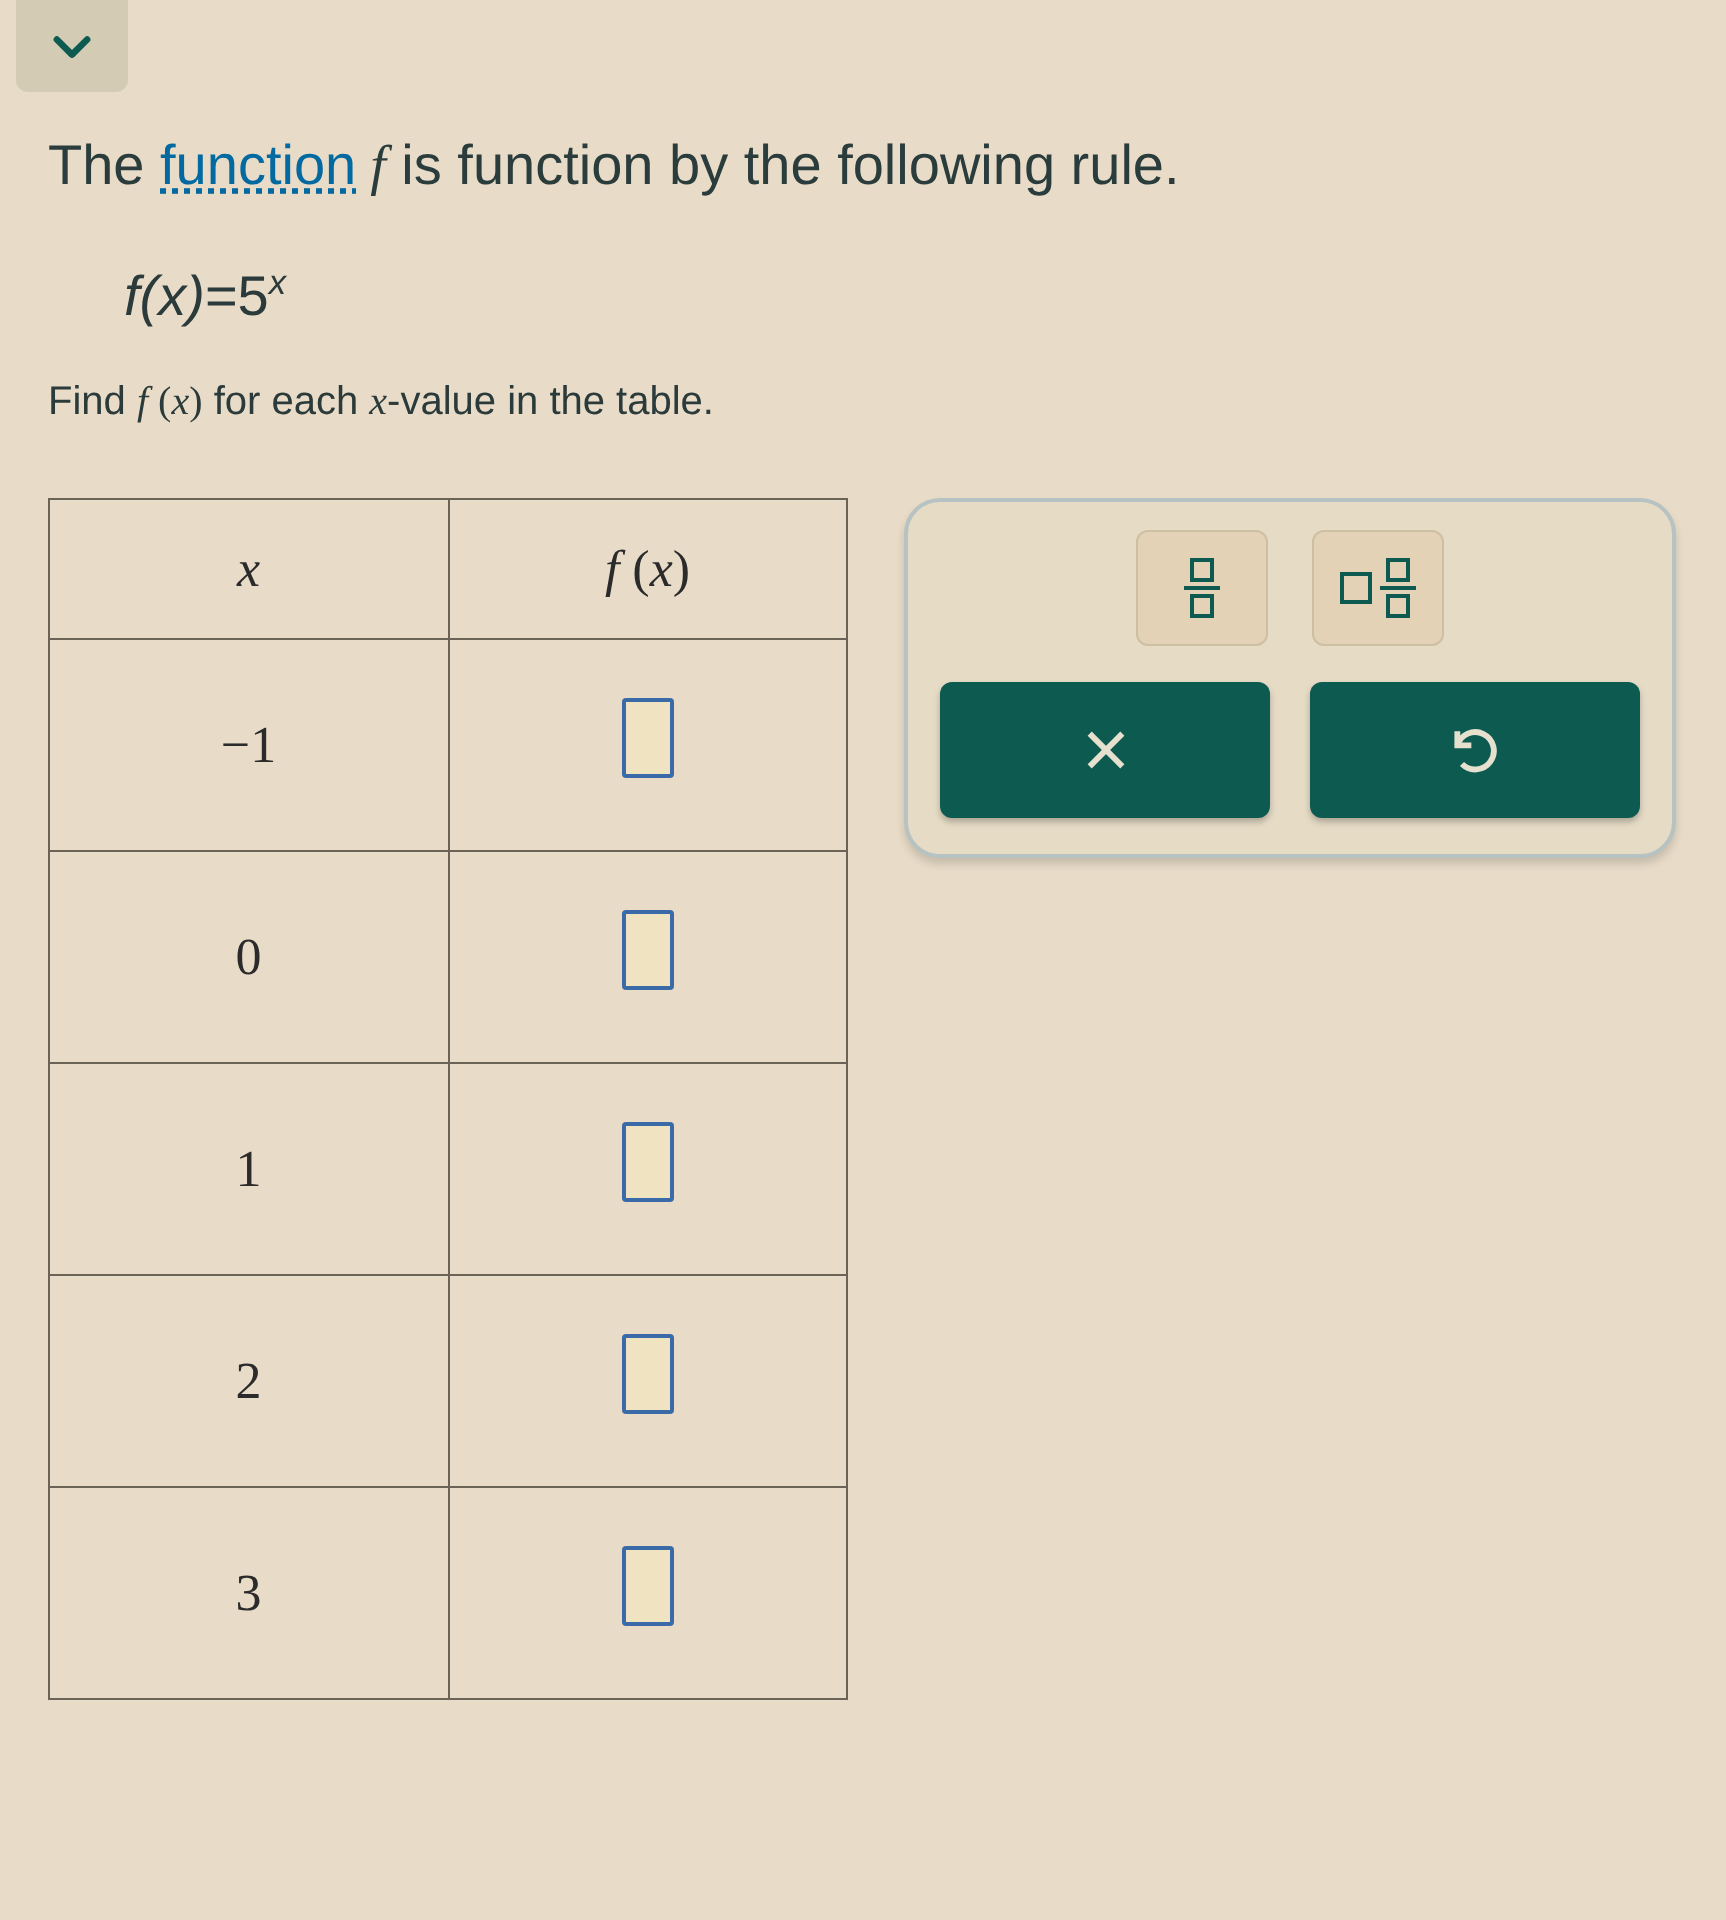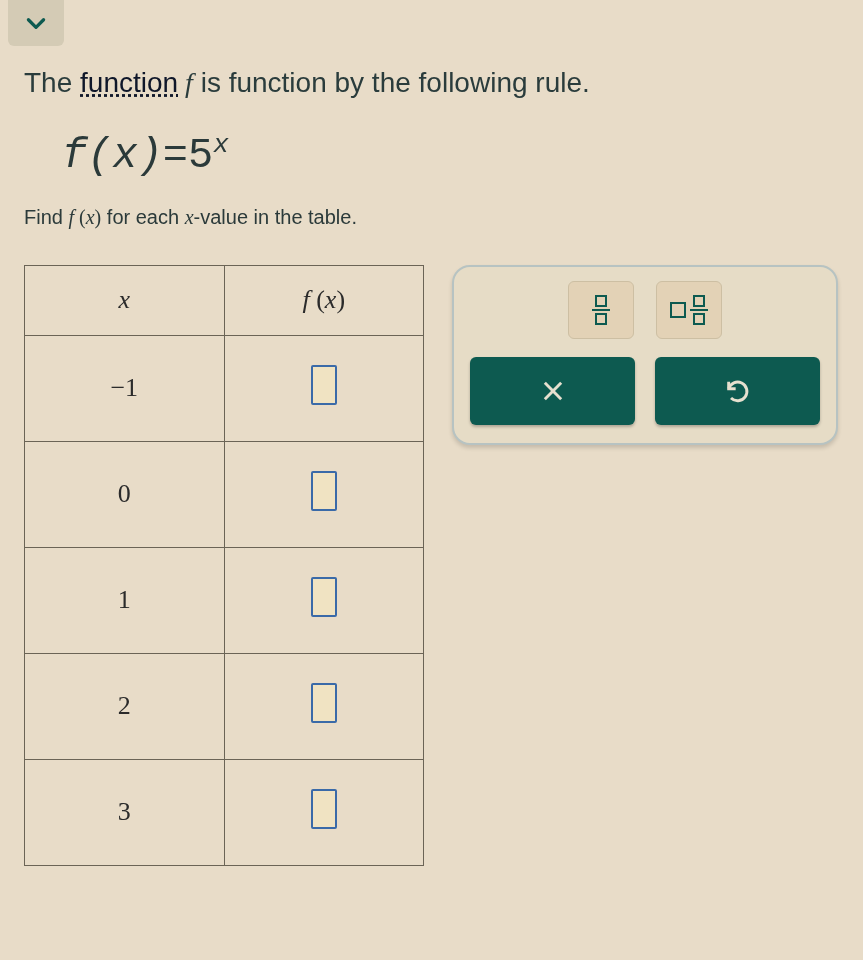--- a/index.html
+++ b/index.html
@@ -32,26 +32,26 @@
     left: 24px;
     right: 24px;
   }
   .intro {
     font-size: 28px;
     line-height: 1.35;
     color: #2a3c3c;
   }
   .fn-link {
     text-decoration: underline dotted;
-    color: #0f172a;
+    color: #0369a1;
   }
   .formula {
     margin: 28px 0 24px 38px;
-    font-family: Liberation Mono, monospace;
-    font-size: 42px;
+    font-family: Liberation Sans, sans-serif;
+    font-size: 28px;
   }
   .formula .fx { font-style: italic; }
   .formula .sup { font-size: 0.62em; vertical-align: super; font-style: italic; }
   .prompt {
     font-size: 20px;
     line-height: 1.35;
     margin-bottom: 34px;
   }
   .prompt .serif { font-family: "Times New Roman", serif; font-style: italic; }
   .prompt .paren { font-family: "Times New Roman", serif; font-style: normal; }

